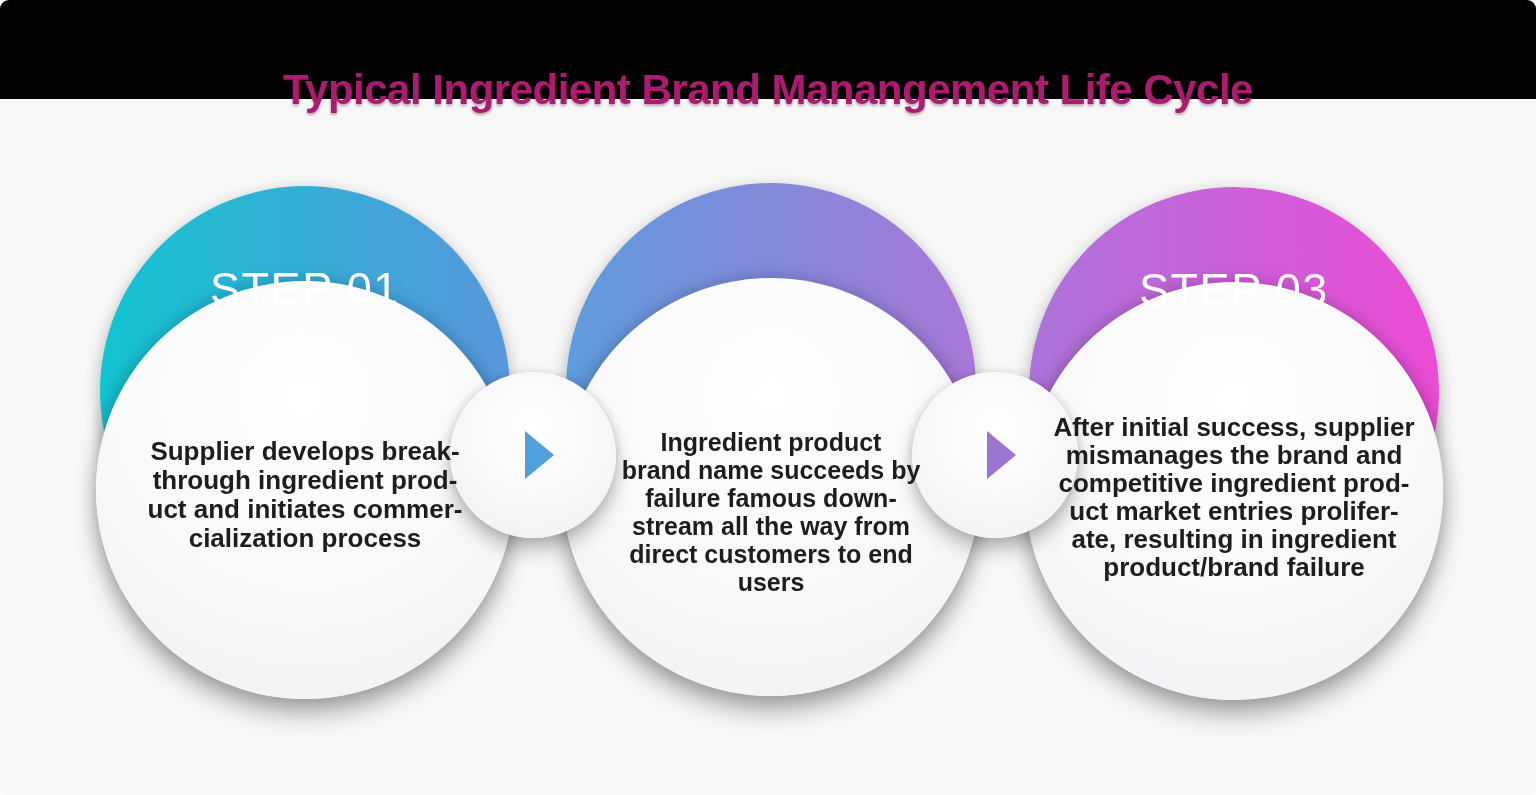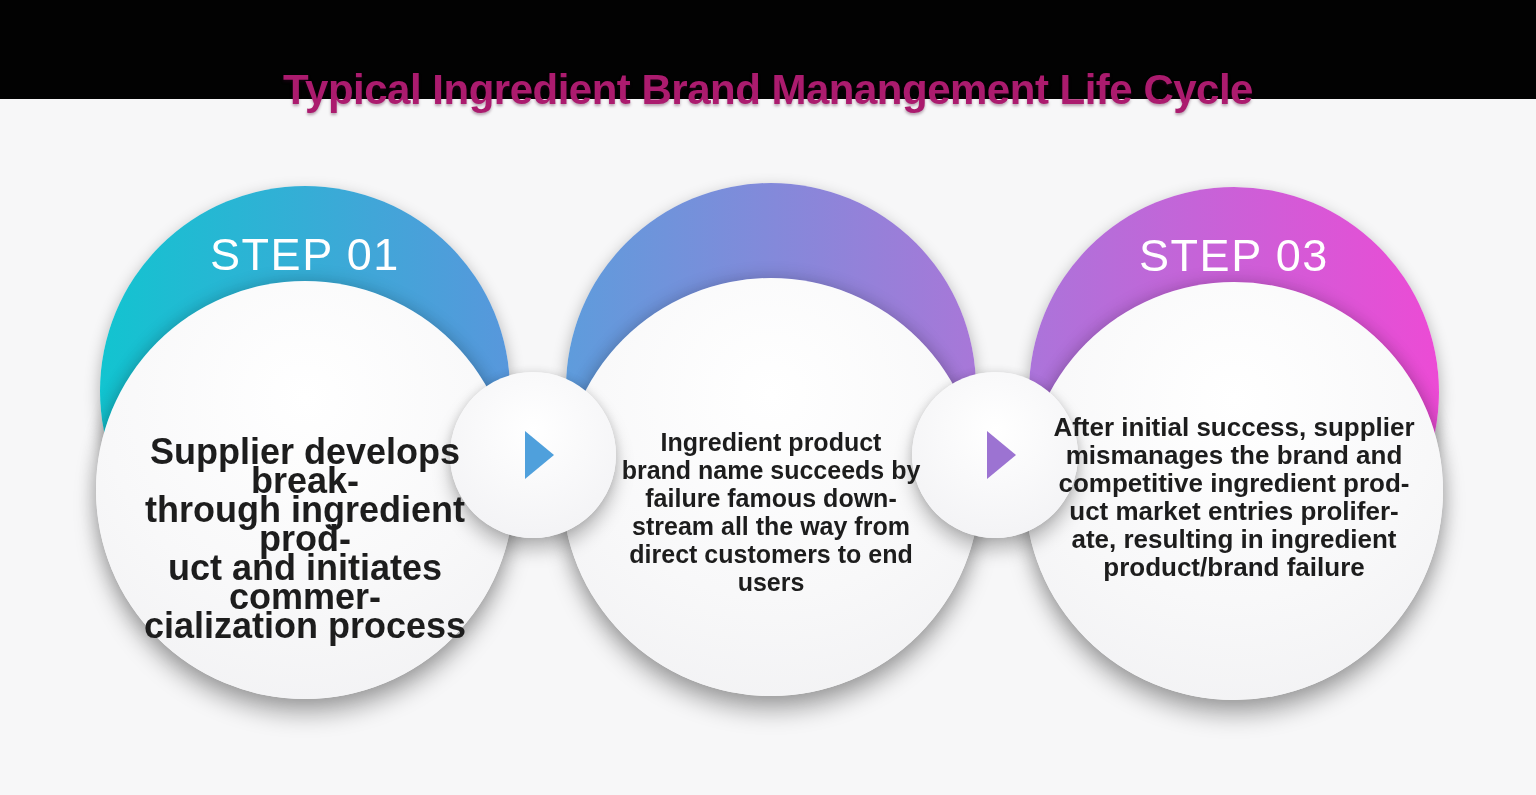--- a/index.html
+++ b/index.html
@@ -29,29 +29,30 @@
     position:absolute;width:418px;height:418px;border-radius:50%;
     background:radial-gradient(circle at 50% 28%, #ffffff 0%, #f8f8f9 55%, #f0f0f2 100%);
     box-shadow:0 16px 22px rgba(0,0,0,0.28), 0 0 18px rgba(0,0,0,0.20);
     z-index:2;
   }
   .step-label{
     position:absolute;width:410px;
     text-align:center;
     font-size:45px;font-weight:300;color:#ffffff;letter-spacing:1.5px;
     z-index:4;
+    margin-top:34px;
   }
   .step-desc{
     position:absolute;width:400px;
     text-align:center;
     font-weight:700;
     white-space:pre-line;
     z-index:4;
   }
-  .desc-1{font-size:36px;line-height:29px;}
+  .desc-1{font-size:26px;line-height:29px;}
   .desc-2{font-size:25px;line-height:28px;}
   .desc-3{font-size:26px;line-height:28px;}
   .connector{
     position:absolute;width:166px;height:166px;border-radius:50%;
     background:radial-gradient(circle at 50% 35%, #ffffff 0%, #f4f4f6 75%, #ededf0 100%);
     box-shadow:0 12px 18px rgba(0,0,0,0.25), 0 0 10px rgba(0,0,0,0.12);
     z-index:3;
     cursor:pointer;
   }
   .play-arrow{
@@ -78,21 +79,21 @@
   .step-desc.s3{left:1034px;top:413px;}
   
   .connector.c1{left:450px;top:372px;}
   .connector.c2{left:912px;top:372px;}
   .play-arrow.a1{left:525px;top:431px;}
   .play-arrow.a2{left:987px;top:431px;}
 </style>
 </head>
 <body>
 
-<div class="canvas" style="background: rgb(247, 247, 248);">
+<div class="canvas" style="background: rgb(247, 247, 248); border-radius: 9px;">
 
   <div class="header-bar" style="background: rgb(2, 2, 2);"></div>
 
   <div class="title" style="color: rgb(171, 27, 110);">Typical Ingredient Brand Manangement Life Cycle</div>
 
   <div class="crescent s1" style="background: linear-gradient(90deg, rgb(18, 196, 208), rgb(88, 151, 220));"></div>
   <div class="white-circle s1"></div>
   <div class="step-label s1" style="color: rgb(255, 255, 255);">STEP 01</div>
   <div class="step-desc desc-1 s1" style="color: rgb(29, 29, 29);">Supplier develops break-
 through ingredient prod-

